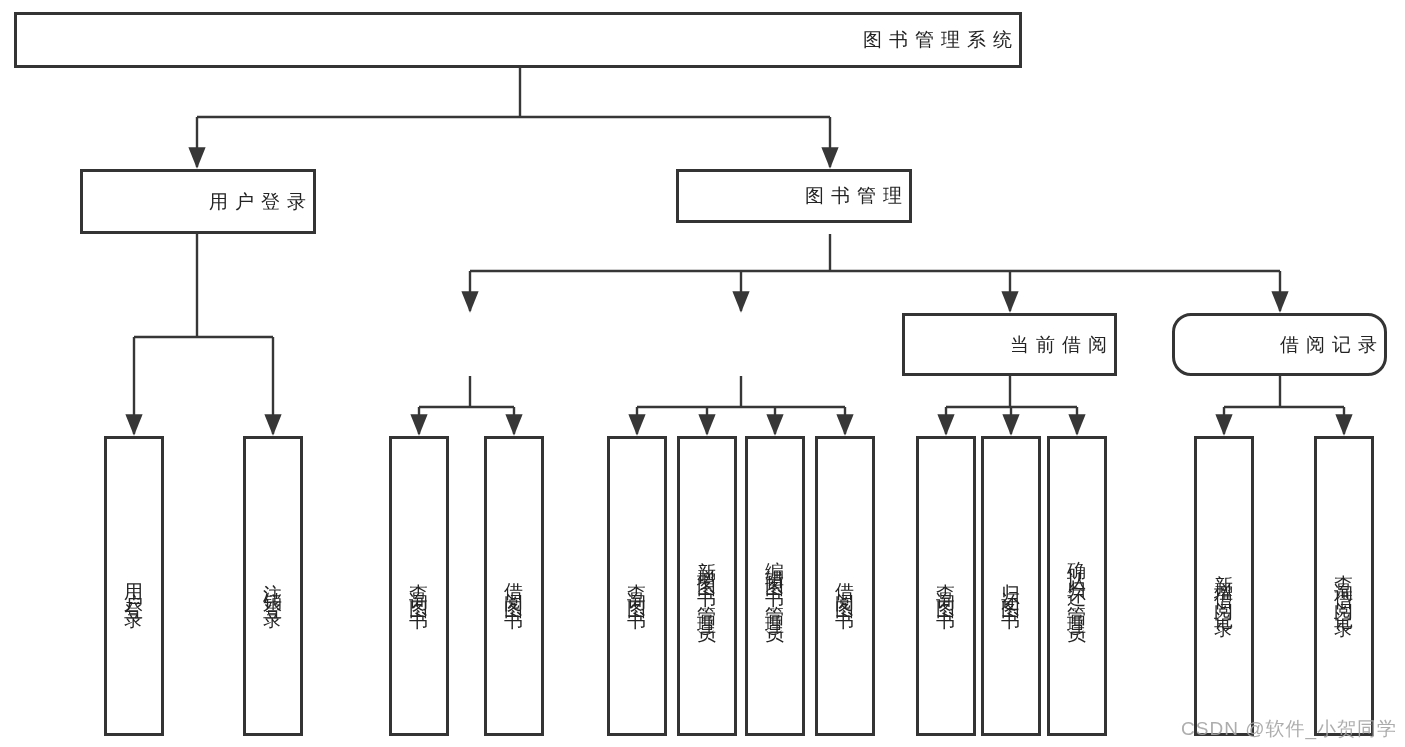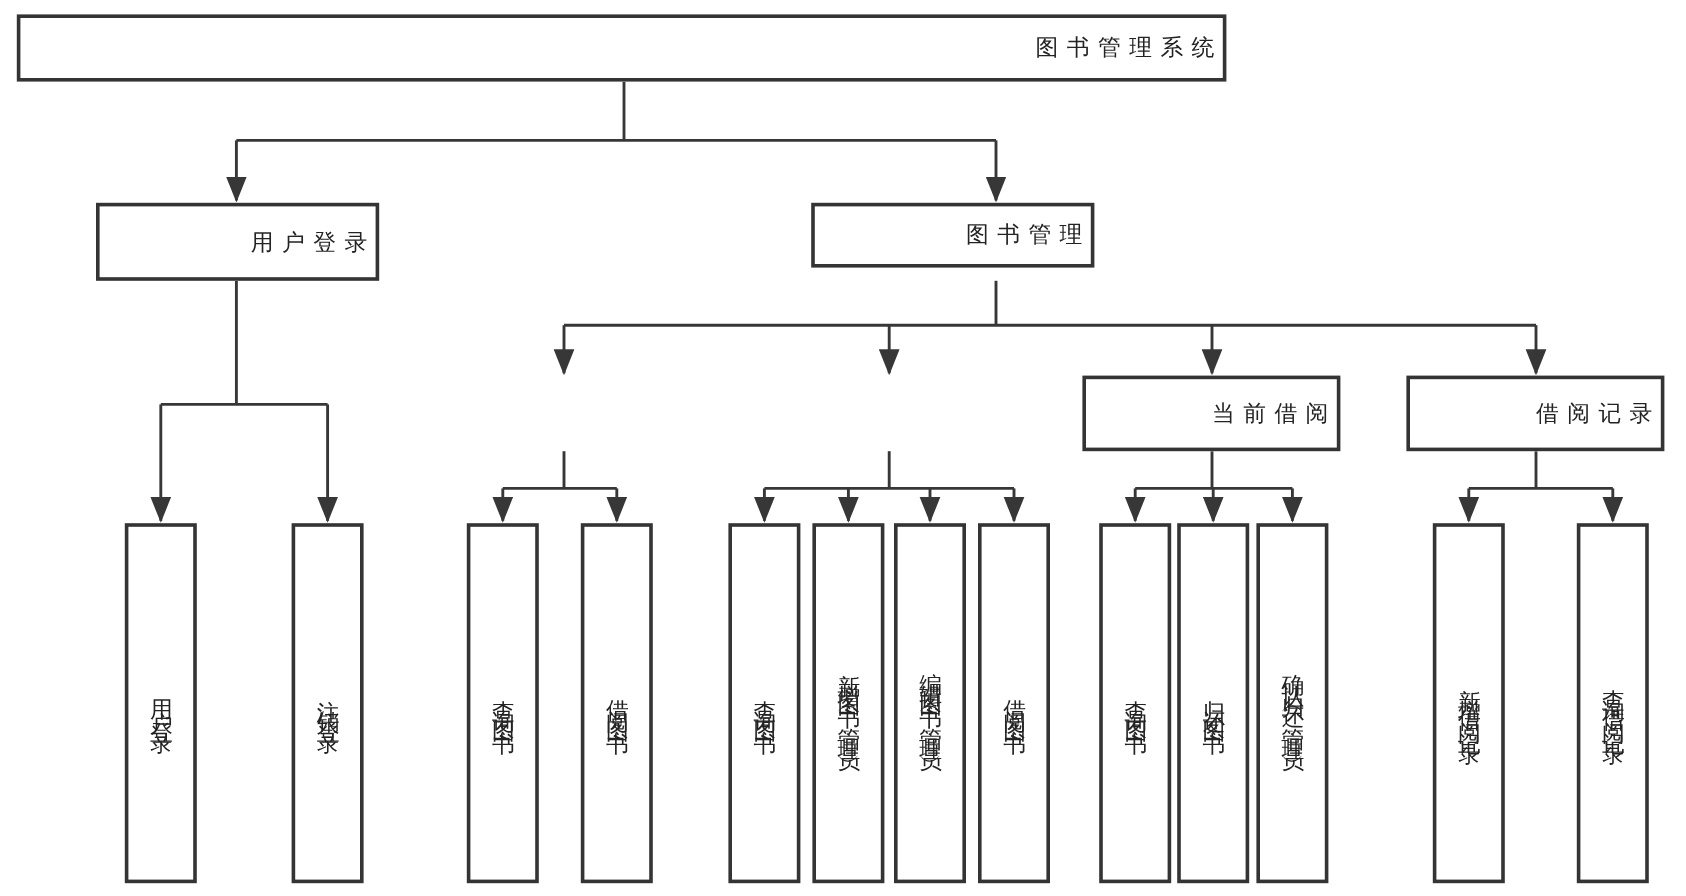--- a/index.html
+++ b/index.html
@@ -123,21 +123,21 @@
   <div class="hbox" style="left:80px; top:169px; width:236px; height:65px;">
     <span>用户登录</span>
   </div>
   <div class="hbox" style="left:676px; top:169px; width:236px; height:54px;">
     <span>图书管理</span>
   </div>
 
   <div class="hbox" style="left:902px; top:313px; width:215px; height:63px;">
     <span>当前借阅</span>
   </div>
-  <div class="hbox" style="left:1172px; top:313px; width:215px; height:63px;">
+  <div class="hbox" style="left:1172px; top:313px; width:215px; height:63px;border-radius:19px;">
     <span>借阅记录</span>
   </div>
 
   <div class="vbox" style="left:104px;">
     <span class="vt">用户登录</span>
   </div>
   <div class="vbox" style="left:243px;">
     <span class="vt">注销登录</span>
   </div>
 
@@ -171,14 +171,15 @@
     <span class="vt">确认归还（管理员）</span>
   </div>
 
   <div class="vbox" style="left:1194px;">
     <span class="vt">新增借阅记录</span>
   </div>
   <div class="vbox" style="left:1314px;">
     <span class="vt">查询借阅记录</span>
   </div>
 
+  <div class="watermark">CSDN @软件_小贺同学</div>
 
 </div>
 
 </body></html>

